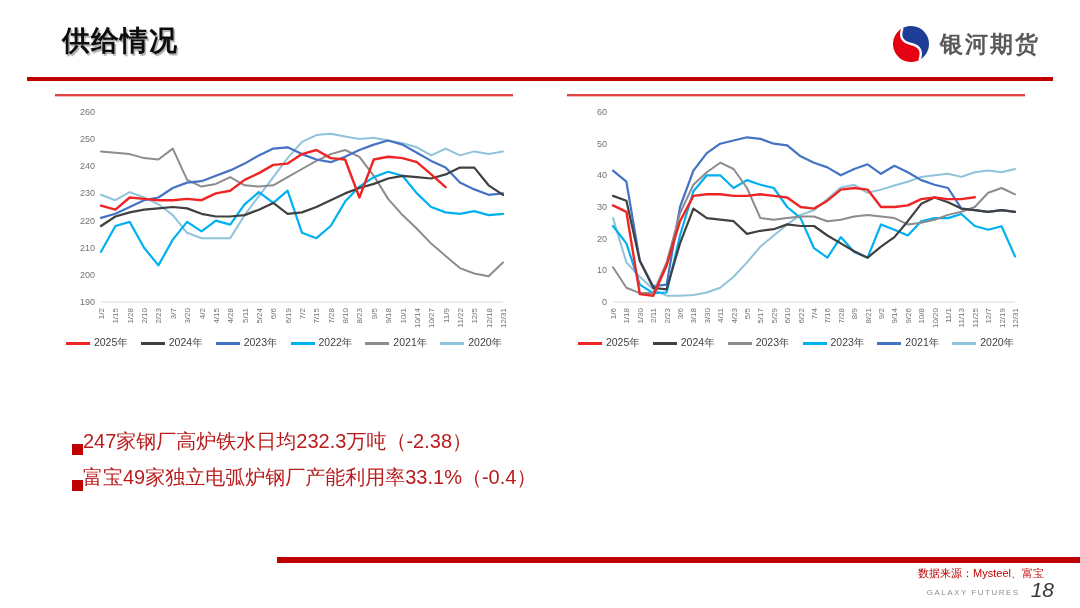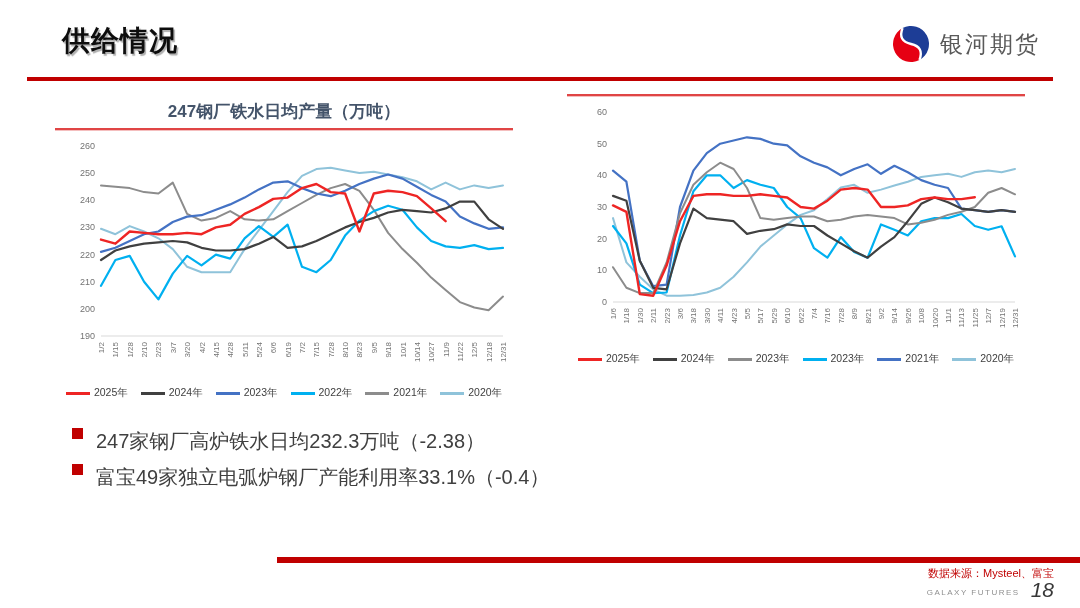--- a/index.html
+++ b/index.html
@@ -10,36 +10,36 @@
     position:relative; overflow:hidden;
   }
   .main-title{
     position:absolute; left:62px; top:22px;
     font-size:28px; font-weight:800; color:#0d0d0d; letter-spacing:1px;
     text-shadow:1.5px 1.5px 1px rgba(110,110,110,.55);
     text-align:right;
   }
   .title-rule{ position:absolute; left:27px; top:77px; width:1026px; height:4px; background:#c00000; }
   .logo{ position:absolute; right:40px; top:24px; display:flex; align-items:center; gap:9px; }
-  .logo-text{ font-size:23px; font-weight:400; color:#595959; letter-spacing:2px; }
+  .logo-text{ font-size:23px; font-weight:700; color:#595959; letter-spacing:2px; }
   .charts{ position:absolute; top:94px; left:0; width:1080px; display:flex; justify-content:center; gap:54px; }
   .chart-block{ width:458px; }
   .chart-title{ text-align:center; font-size:17px; font-weight:700; color:#44546a; padding:6px 0 5px; }
   .chart-rule{ height:2px; background:#e04545; box-shadow:0 1px 0 rgba(224,69,69,.35); }
   .chart-svg{ display:block; margin-top:8px; }
   .ytick{ font-size:9px; fill:#737373; }
   .xtick{ font-size:8px; fill:#737373; }
-  .legend{ display:flex; justify-content:center; align-items:flex-end; gap:13px; margin-top:16px; }
+  .legend{ display:flex; justify-content:center; align-items:flex-end; gap:13px; margin-top:0; }
   .legend-item{ display:flex; align-items:center; gap:4px; font-size:10.5px; color:#404040; }
   .legend-swatch{ display:inline-block; width:24px; height:3px; }
   .bullets{ position:absolute; left:72px; top:428px; }
-  .bullet-row{ display:flex; align-items:flex-start; gap:13px; margin-bottom:9px; font-size:20px; color:#404040; }
+  .bullet-row{ display:flex; align-items:flex-end; margin-bottom:9px; font-size:20px; color:#b91c1c; }
   .bullet-marker{ width:11px; height:11px; background:#c00000; flex:0 0 auto; }
   .bottom-bar{ position:absolute; left:277px; top:557px; width:803px; height:6px; background:#c00000; }
-  .source{ position:absolute; right:26px; top:566px; font-size:11px; color:#c00000; }
+  .source{ position:absolute; right:36px; top:566px; font-size:11px; color:#c00000; }
   .brand-row{ position:absolute; right:26px; top:579px; display:flex; align-items:flex-end; gap:11px; }
   .brand{ font-size:8px; color:#8f8f8f; letter-spacing:1.5px; padding-bottom:3px; }
   .pagenum{ font-size:21px; color:#383838; line-height:1;font-style:italic; }
 </style>
 </head>
 <body>
 
 <div class="main-title">供给情况</div>
 <div class="title-rule"></div>
 
@@ -49,21 +49,20 @@
       <path d="M20 2 A18 18 0 0 1 20 38 C 27 32 27 26 20 20 C 13 14 13 8 20 2 Z" fill="#1d3d96"></path>
       <path d="M20 2 A18 18 0 0 0 20 38 C 27 32 27 26 20 20 C 13 14 13 8 20 2 Z" fill="#e60013"></path>
       <path d="M20 2 C 13 8 13 14 20 20 C 27 26 27 32 20 38" fill="none" stroke="#ffffff" stroke-width="2.4"></path>
     </g>
   </svg>
   <span class="logo-text">银河期货</span>
 </div>
 
 <div class="charts">
   <div class="chart-block">
-    <div class="chart-title">247钢厂铁水日均产量（万吨）</div>
     <div class="chart-rule"></div>
     <svg class="chart-svg" viewBox="0 0 458 232" width="458" height="232">
         <text x="40" y="201" text-anchor="end" class="ytick">190</text>
         <text x="40" y="173.85714285714286" text-anchor="end" class="ytick">200</text>
         <text x="40" y="146.71428571428572" text-anchor="end" class="ytick">210</text>
         <text x="40" y="119.57142857142857" text-anchor="end" class="ytick">220</text>
         <text x="40" y="92.42857142857143" text-anchor="end" class="ytick">230</text>
         <text x="40" y="65.28571428571428" text-anchor="end" class="ytick">240</text>
         <text x="40" y="38.14285714285714" text-anchor="end" class="ytick">250</text>
         <text x="40" y="11" text-anchor="end" class="ytick">260</text>

